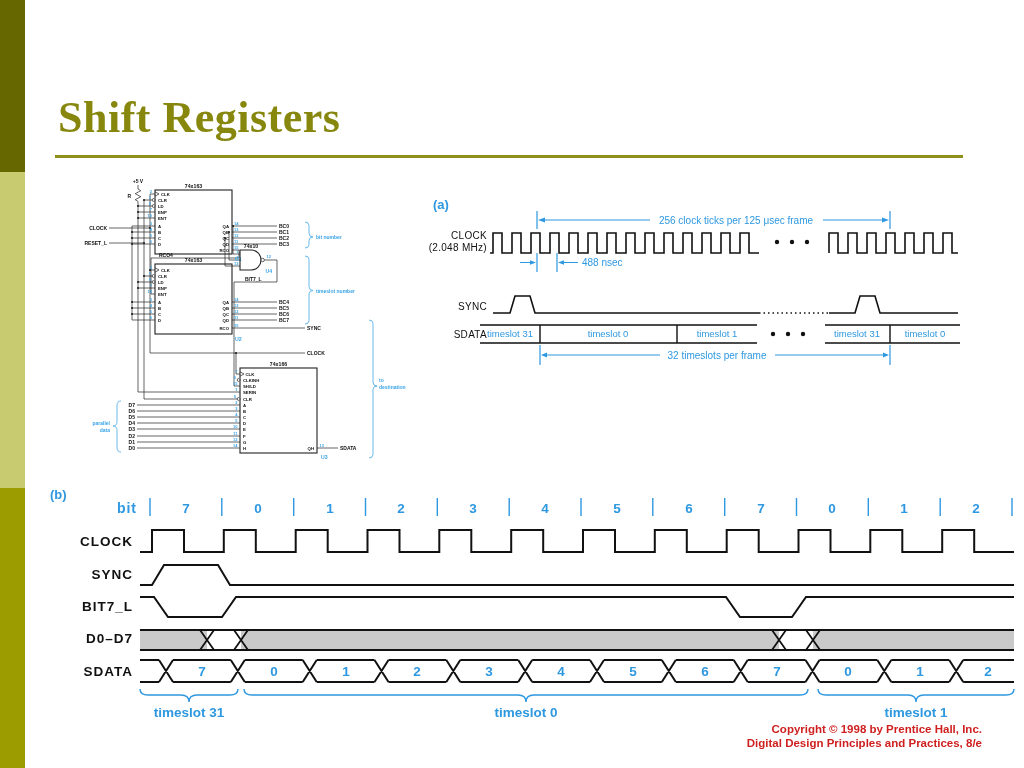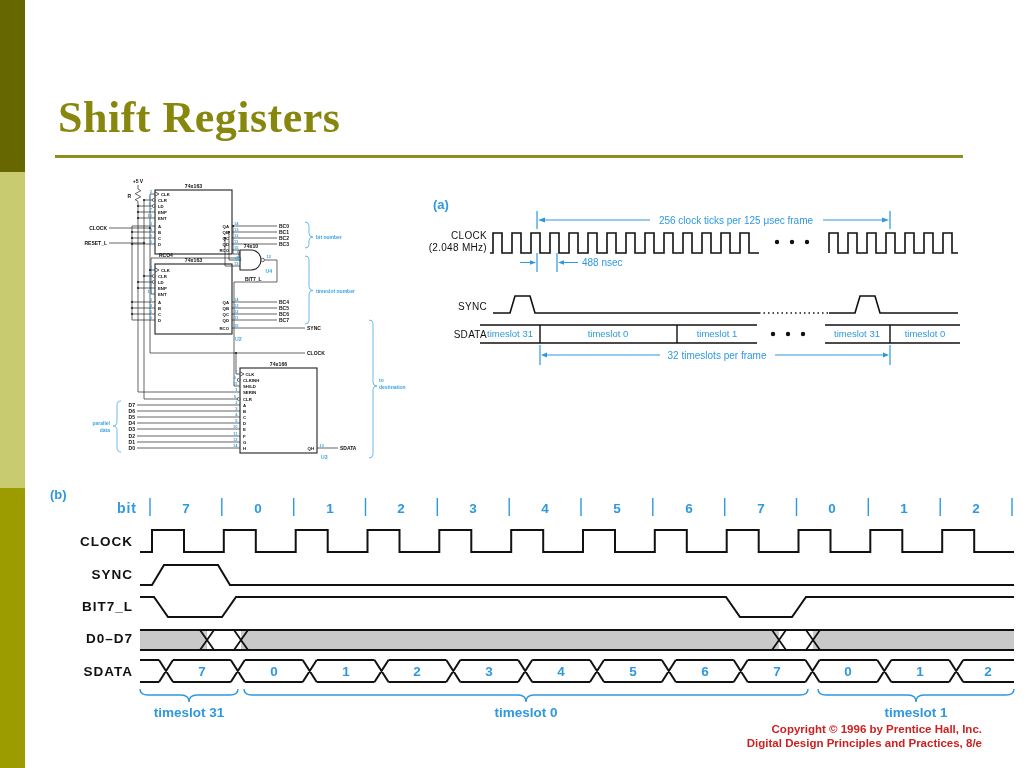--- a/index.html
+++ b/index.html
@@ -390,17 +390,17 @@
       <path class="brb" d="M100,209Q100,215 108,215H141Q149,215 149,222Q149,215 157,215H190Q198,215 198,209"></path>
       <path class="brb" d="M204,209Q204,215 212,215H478Q486,215 486,222Q486,215 494,215H760Q768,215 768,209"></path>
       <path class="brb" d="M778,209Q778,215 786,215H868Q876,215 876,222Q876,215 884,215H966Q974,215 974,209"></path>
       <text class="tsb" x="149" y="237">timeslot 31</text>
       <text class="tsb" x="486" y="237">timeslot 0</text>
       <text class="tsb" x="876" y="237">timeslot 1</text>
     </g>
   </svg>
 
   <div class="copyright">
-    <div>Copyright © 1996 by Prentice Hall, Inc.</div>
+    <div>Copyright © 1998 by Prentice Hall, Inc.</div>
     <div>Digital Design Principles and Practices, 8/e</div>
   </div>
 
 </div>
 
 </body></html>

